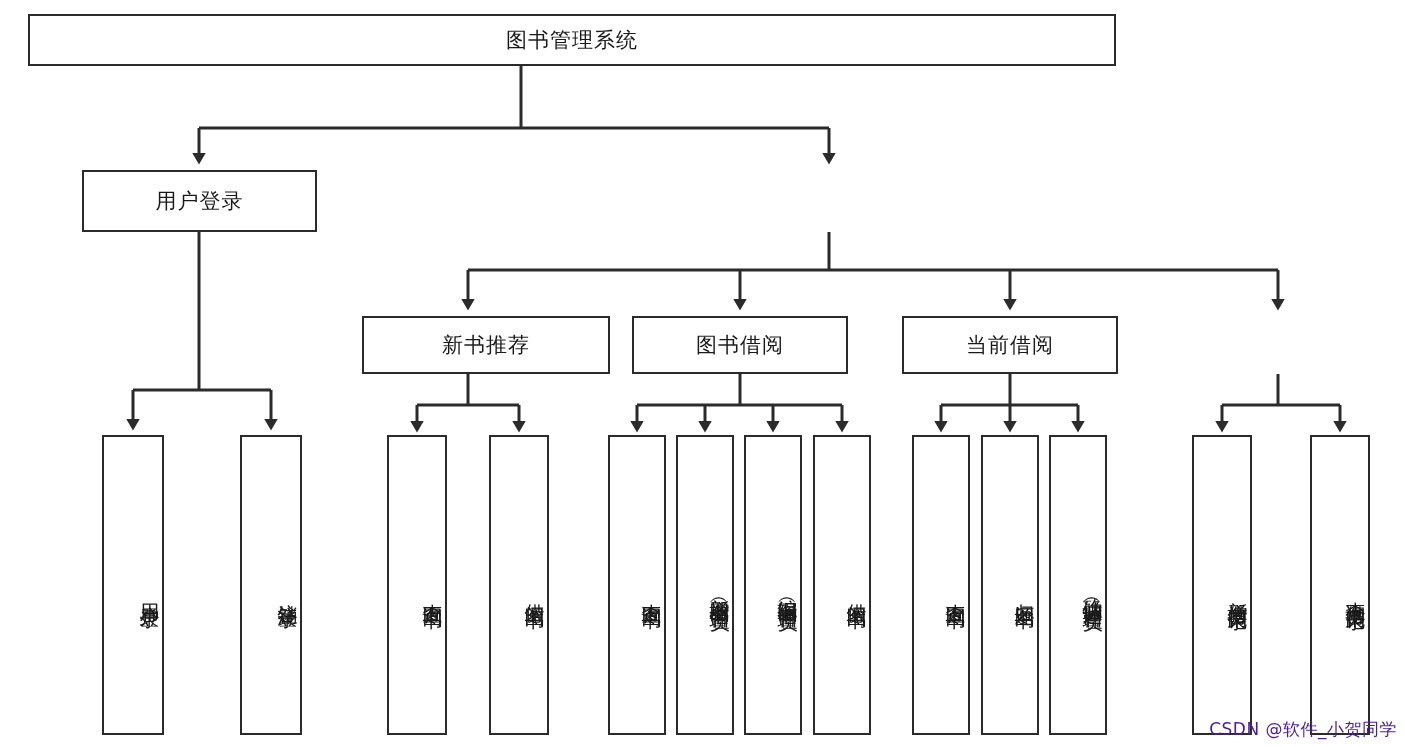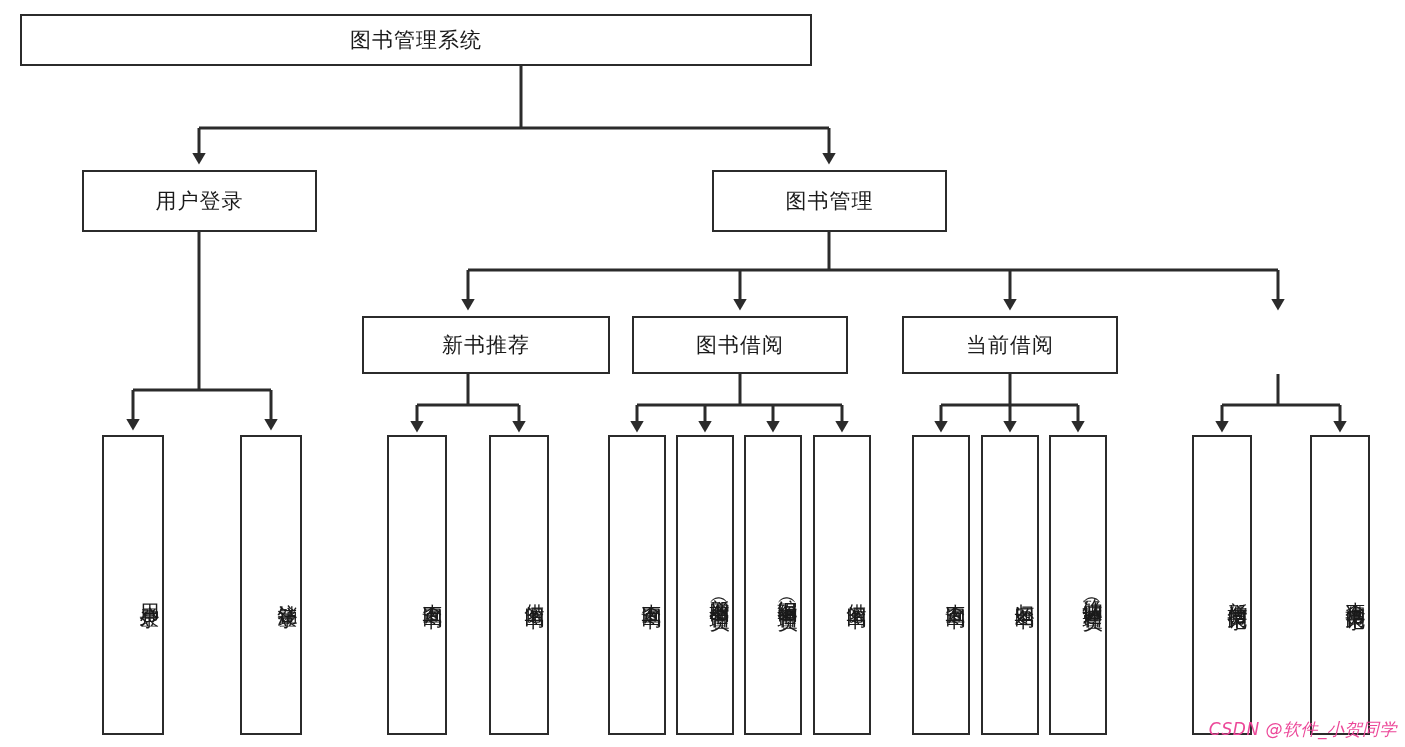--- a/index.html
+++ b/index.html
@@ -58,25 +58,24 @@
     display: block;
   }
   .node.vert .label {
     white-space: normal;
   }
   #watermark {
     position: absolute;
     right: 8px;
     bottom: 6px;
     font-size: 17px;
-    color: #ec4899;
+    color: #4c1d95;
     letter-spacing: 0.5px;
     z-index: 5;
     white-space: nowrap;
-    font-style: italic;
   }
 </style>
 </head>
 <body>
 
 <div id="canvas">
 
   <svg id="edges" viewBox="0 0 1405 747" xmlns="http://www.w3.org/2000/svg">
     <defs>
       <marker id="arw" markerWidth="12" markerHeight="14" refX="1.5" refY="7" orient="auto" markerUnits="userSpaceOnUse">
@@ -120,29 +119,26 @@
       <path d="M1010,405 L1010,422" marker-end="url(#arw)"></path>
       <path d="M1078,405 L1078,422" marker-end="url(#arw)"></path>
 
       <path d="M1278,374 L1278,405"></path>
       <path d="M1222,405 L1340,405"></path>
       <path d="M1222,405 L1222,422" marker-end="url(#arw)"></path>
       <path d="M1340,405 L1340,422" marker-end="url(#arw)"></path>
     </g>
   </svg>
 
-  <div class="node" style="left:20px; top:14px; width:792px; height:52px;">
+  <div class="node" style="left:28px; top:14px; width:1088px; height:52px;">
     <span class="label">图书管理系统</span>
   </div>
 
   <div class="node" style="left:82px; top:170px; width:235px; height:62px;">
     <span class="label">用户登录</span>
-  </div>
-  <div class="node" style="left:712px; top:170px; width:235px; height:62px;">
-    <span class="label">图书管理</span>
   </div>
 
   <div class="node" style="left:362px; top:316px; width:248px; height:58px;">
     <span class="label">新书推荐</span>
   </div>
   <div class="node" style="left:632px; top:316px; width:216px; height:58px;">
     <span class="label">图书借阅</span>
   </div>
   <div class="node" style="left:902px; top:316px; width:216px; height:58px;align-items:center;">
     <span class="label">当前借阅</span>

